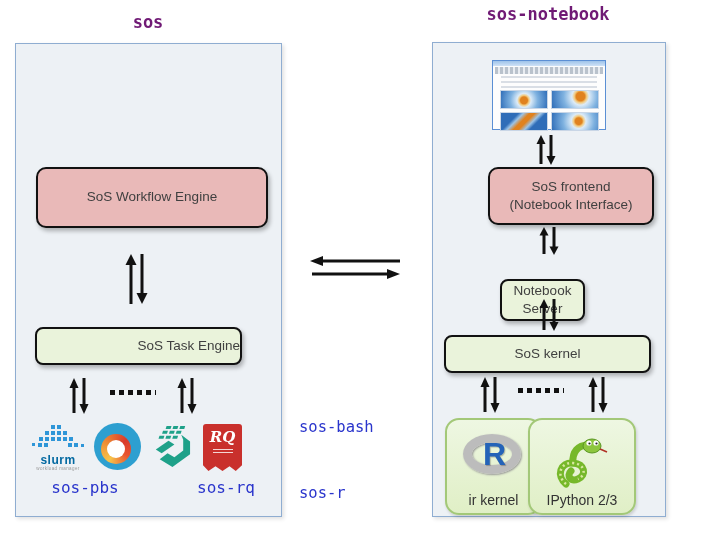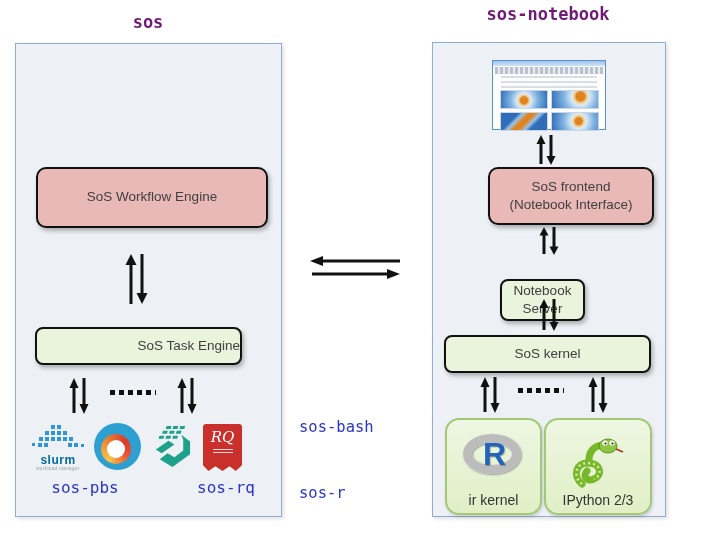--- a/index.html
+++ b/index.html
@@ -47,21 +47,21 @@
   .slurm-word{font-size:12px;font-weight:bold;color:#0369a1;letter-spacing:0.5px;line-height:12px;}
   .slurm-sub{font-size:4.5px;color:#999;letter-spacing:0.4px;}
   .pbs-circle{position:absolute;left:94px;top:423px;width:47px;height:47px;border-radius:50%;
       background:#2d9fd0;}
   .pbs-swirl{position:absolute;left:7px;top:11px;width:30px;height:30px;border-radius:50%;
       background:conic-gradient(from 210deg,#f6c34a,#ef8f35 25%,#d93a2b 55%,#e8542f 75%,#f6c34a);}
   .pbs-center{position:absolute;left:6px;top:6px;width:18px;height:18px;border-radius:50%;background:#fff;}
   .rq-logo{position:absolute;left:203px;top:424px;width:39px;height:47px;background:#c9302c;
       border-radius:3px;color:#fff;text-align:center;
       clip-path:polygon(0 0,100% 0,100% 88%,84% 100%,68% 90%,50% 100%,32% 90%,14% 100%,0 88%);}
-  .rq-text{font-family:"DejaVu Serif",serif;font-style:italic;font-weight:normal;font-size:15px;
+  .rq-text{font-family:"DejaVu Serif",serif;font-style:italic;font-weight:bold;font-size:15px;
       margin-top:4px;}
   .rq-sub{margin:3px auto 0 auto;width:20px;height:5px;
       background:repeating-linear-gradient(180deg,rgba(255,255,255,.8) 0 1px,transparent 1px 3px);}
   .r-logo{position:absolute;left:14px;top:12px;width:62px;height:44px;}
   .r-ring{position:absolute;left:2px;top:2px;width:40px;height:22px;border:9px solid #bcbcbc;
       border-radius:50%;box-shadow:inset 1px 1px 2px #999,1px 1px 2px #999;}
   .r-letter{position:absolute;left:22px;top:6px;font-weight:bold;font-size:32px;line-height:32px;
       color:#2463b8;text-shadow:1px 1px 1px rgba(0,0,0,0.25);}
   .kernel-label{margin-top:2px;}
 </style>
@@ -241,21 +241,21 @@
   </svg>
 
   <div class="kernelbox" style="left:445px;top:418px;width:93px;height:88px;">
     <div class="r-logo">
       <div class="r-ring"></div>
       <span class="r-letter">R</span>
     </div>
     <div class="kernel-label">ir kernel</div>
   </div>
 
-  <div class="kernelbox" style="left:544px;top:418px;width:104px;height:88px;">
+  <div class="kernelbox" style="left:528px;top:418px;width:104px;height:88px;">
     <svg width="56" height="56" viewBox="0 0 56 56" style="margin-bottom:-2px;">
       <path d="M12 48 C2 40 6 26 19 27 C31 28 33 39 24 43 C17 46 12 40 17 35" stroke="#76b82a" stroke-width="7" fill="none" stroke-linecap="round"></path>
       <path d="M19 27 C18 16 24 9 34 9" stroke="#76b82a" stroke-width="7" fill="none" stroke-linecap="round"></path>
       <path d="M12 48 C2 40 6 26 19 27 C31 28 33 39 24 43" stroke="#d9e9a0" stroke-width="2.5" fill="none" stroke-dasharray="2 3"></path>
       <ellipse cx="38" cy="10" rx="9" ry="7" fill="#8dc63f" stroke="#5a9623" stroke-width="1"></ellipse>
       <circle cx="35" cy="7" r="2.6" fill="#fff"></circle>
         <circle cx="42" cy="7" r="2.6" fill="#fff"></circle>
       <circle cx="35.5" cy="7.5" r="1.1" fill="#222"></circle>
         <circle cx="42.5" cy="7.5" r="1.1" fill="#222"></circle>
       <path d="M46 13 l7 3" stroke="#b03024" stroke-width="1.6"></path>

